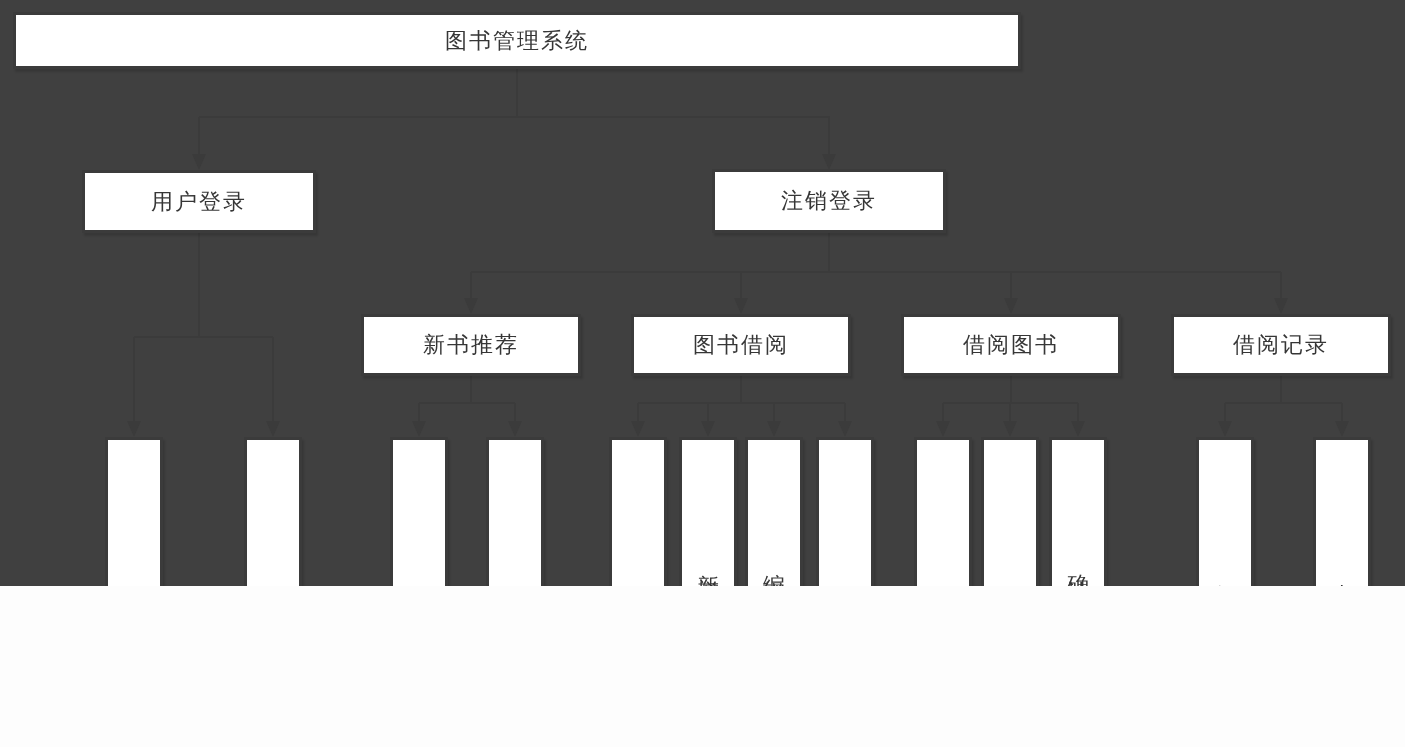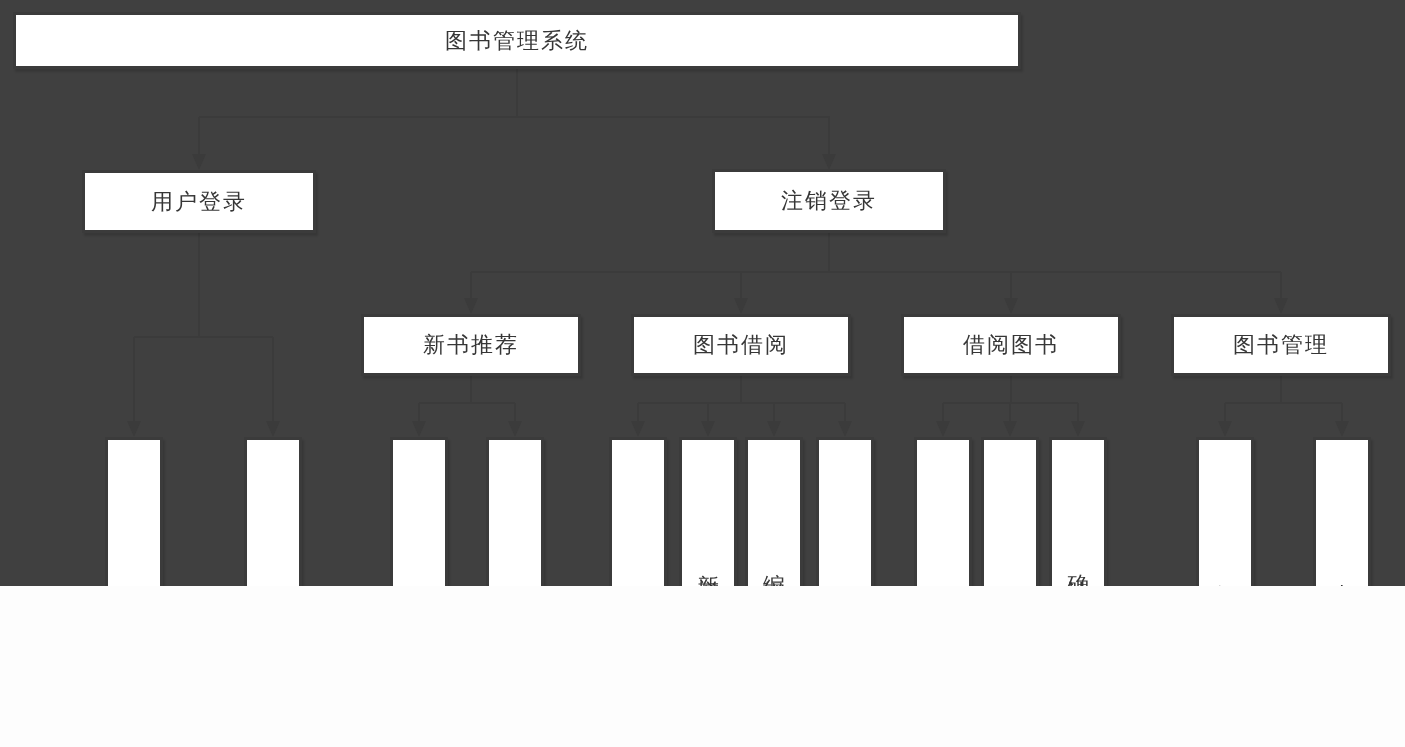--- a/index.html
+++ b/index.html
@@ -137,21 +137,21 @@
   <div class="node h" style="left:631px;top:314px;width:220px;height:62px">
     <span>图书借阅</span>
   </div>
   <div class="node h" style="left:361px;top:314px;width:220px;height:62px">
     <span>新书推荐</span>
   </div>
   <div class="node h" style="left:901px;top:314px;width:220px;height:62px">
     <span>借阅图书</span>
   </div>
   <div class="node h" style="left:1171px;top:314px;width:220px;height:62px">
-    <span>图书管理</span>
+    <span>借阅记录</span>
   </div>
 
   <div class="node v" style="left:105px;top:437px;width:58px;height:300px">
     <span>用户登录</span>
   </div>
   <div class="node v" style="left:244px;top:437px;width:58px;height:300px">
     <span>注销登录</span>
   </div>
 
   <div class="node v" style="left:390px;top:437px;width:58px;height:300px">

